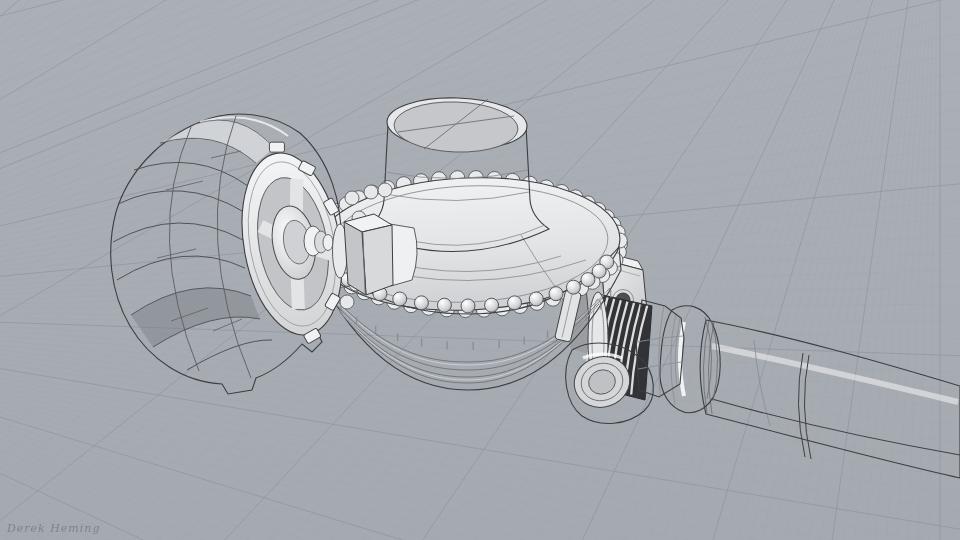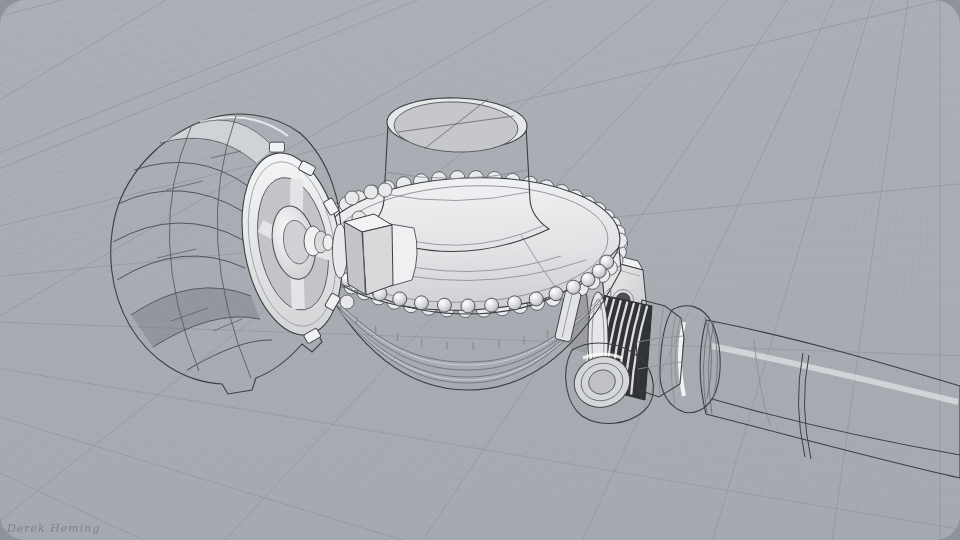--- a/index.html
+++ b/index.html
@@ -1,17 +1,17 @@
 <!DOCTYPE html>
 <html><head>
 <meta charset="utf-8">
 <style>
   html,body{margin:0;padding:0;background:#8e939b;}
   .stage{position:relative;width:960px;height:540px;overflow:hidden;
-         font-family:"DejaVu Sans","Liberation Sans",sans-serif;border-radius:25px;}
+         font-family:"DejaVu Sans","Liberation Sans",sans-serif;}
   svg{display:block;}
   .edge{stroke:#3d3e41;stroke-width:1.1;fill:none;}
   .soft{stroke:#8b8e92;stroke-width:.85;fill:none;}
   .mid{stroke:#6e7175;stroke-width:.9;fill:none;}
   text.sig{font-family:"DejaVu Serif","Liberation Serif",serif;
            font-style:italic;font-size:11px;letter-spacing:1px;opacity:.5;}
 </style>
 </head>
 <body>
 

